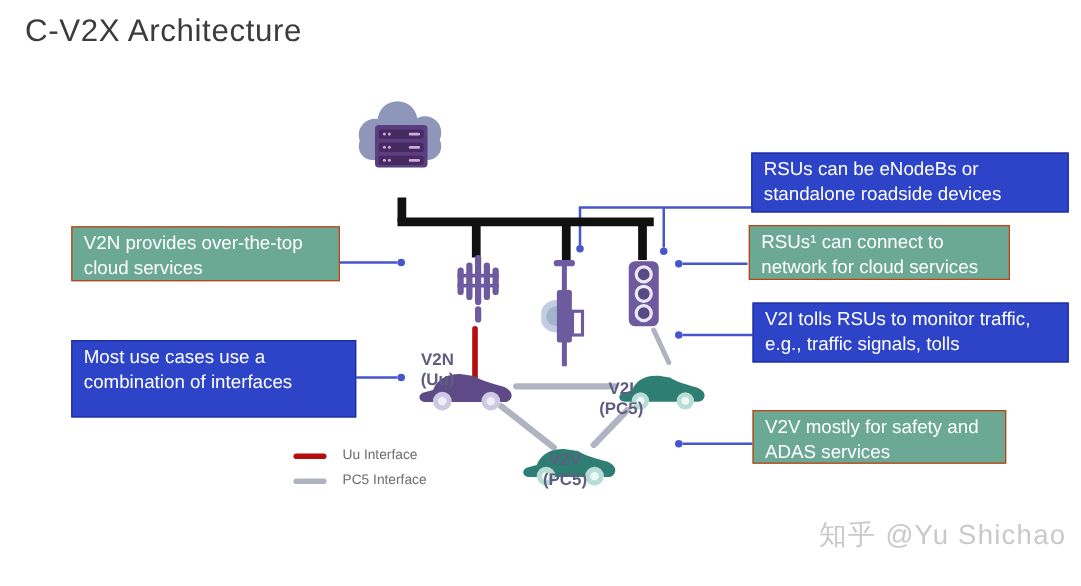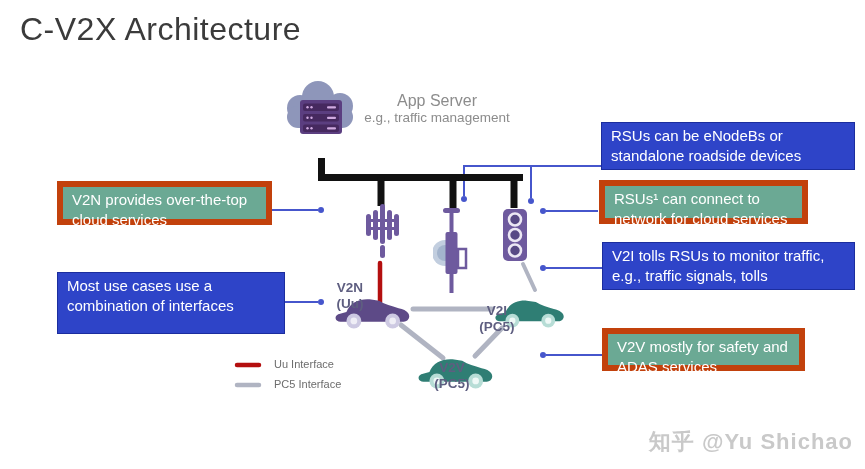--- a/index.html
+++ b/index.html
@@ -2,39 +2,39 @@
 <html><head>
 <meta charset="utf-8">
 <style>
   html,body{margin:0;padding:0;background:#ffffff;}
   #canvas{
     position:relative;width:865px;height:469px;overflow:hidden;background:#ffffff;
     font-family:"Liberation Sans",sans-serif;
   }
   .abs{position:absolute;}
   #page-title{
-    left:20px;top:11px;font-size:32px;color:#3b3b3b;font-weight:400;letter-spacing:.5px;
+    left:20px;top:11px;font-size:25px;color:#3b3b3b;font-weight:400;letter-spacing:.5px;
   }
   .callout{
     position:absolute;box-sizing:border-box;padding:3px 9px;color:#ffffff;
     font-size:15px;line-height:20px;
   }
   .callout span{display:block;}
-  .callout.green{background:#6ba994;border:6px solid #c2410c;}
+  .callout.green{background:#6ba994;border:1px solid #c2410c;}
   .callout.blue{background:#2e44c8;border:1px solid #1b2d9e;}
   .nodelabel{
     position:absolute;width:56px;text-align:center;color:#5e5e80;
     font-size:13.5px;font-weight:600;line-height:16px;margin-top:40px;
   }
   .nodelabel span{display:block;}
   #app-server-label{left:358px;top:92px;width:158px;text-align:center;color:#8c8c8c;}
   #app-server-label .l1{display:block;font-size:16px;line-height:18px;}
   #app-server-label .l2{display:block;font-size:13.5px;line-height:16px;}
   .legendtext{position:absolute;left:274px;font-size:11px;color:#6d6d6d;line-height:15px;}
-  #watermark{right:12px;top:427px;font-size:22px;color:#c9c9c9;font-weight:700;letter-spacing:1px;}
+  #watermark{right:12px;top:413px;font-size:22px;color:#c9c9c9;font-weight:400;letter-spacing:1px;}
   #footnote{right:30px;top:443px;font-size:15px;color:#6b6b6b;}
   svg{display:block;}
 </style>
 </head>
 <body>
 
 <div id="canvas">
 
   <svg class="abs" style="left:0;top:0" width="865" height="469" viewBox="0 0 865 469">
 
@@ -99,24 +99,20 @@
         <rect x="43" y="28.2" width="9" height="2.2" rx="1"></rect>
       <circle cx="23.5" cy="39.7" r="1.2"></circle>
         <circle cx="27.5" cy="39.7" r="1.2"></circle>
         <rect x="43" y="38.7" width="9" height="2.2" rx="1"></rect>
       <circle cx="23.5" cy="50.2" r="1.2"></circle>
         <circle cx="27.5" cy="50.2" r="1.2"></circle>
         <rect x="43" y="49.2" width="9" height="2.2" rx="1"></rect>
     </g>
   </svg>
 
-  <div id="app-server-label" class="abs">
-    <span class="l1">App Server</span>
-    <span class="l2">e.g., traffic management</span>
-  </div>
 
   <svg class="abs" style="left:362px;top:202px" width="40" height="58" viewBox="0 0 40 58">
     <g fill="#6e5a9e">
       <rect x="4" y="12" width="5" height="22" rx="2.5"></rect>
       <rect x="11" y="8" width="5" height="30" rx="2.5"></rect>
       <rect x="18" y="2" width="5" height="40" rx="2.5"></rect>
       <rect x="25" y="8" width="5" height="30" rx="2.5"></rect>
       <rect x="32" y="12" width="5" height="22" rx="2.5"></rect>
       <rect x="4" y="17" width="33" height="3"></rect>
       <rect x="4" y="25" width="33" height="3"></rect>

